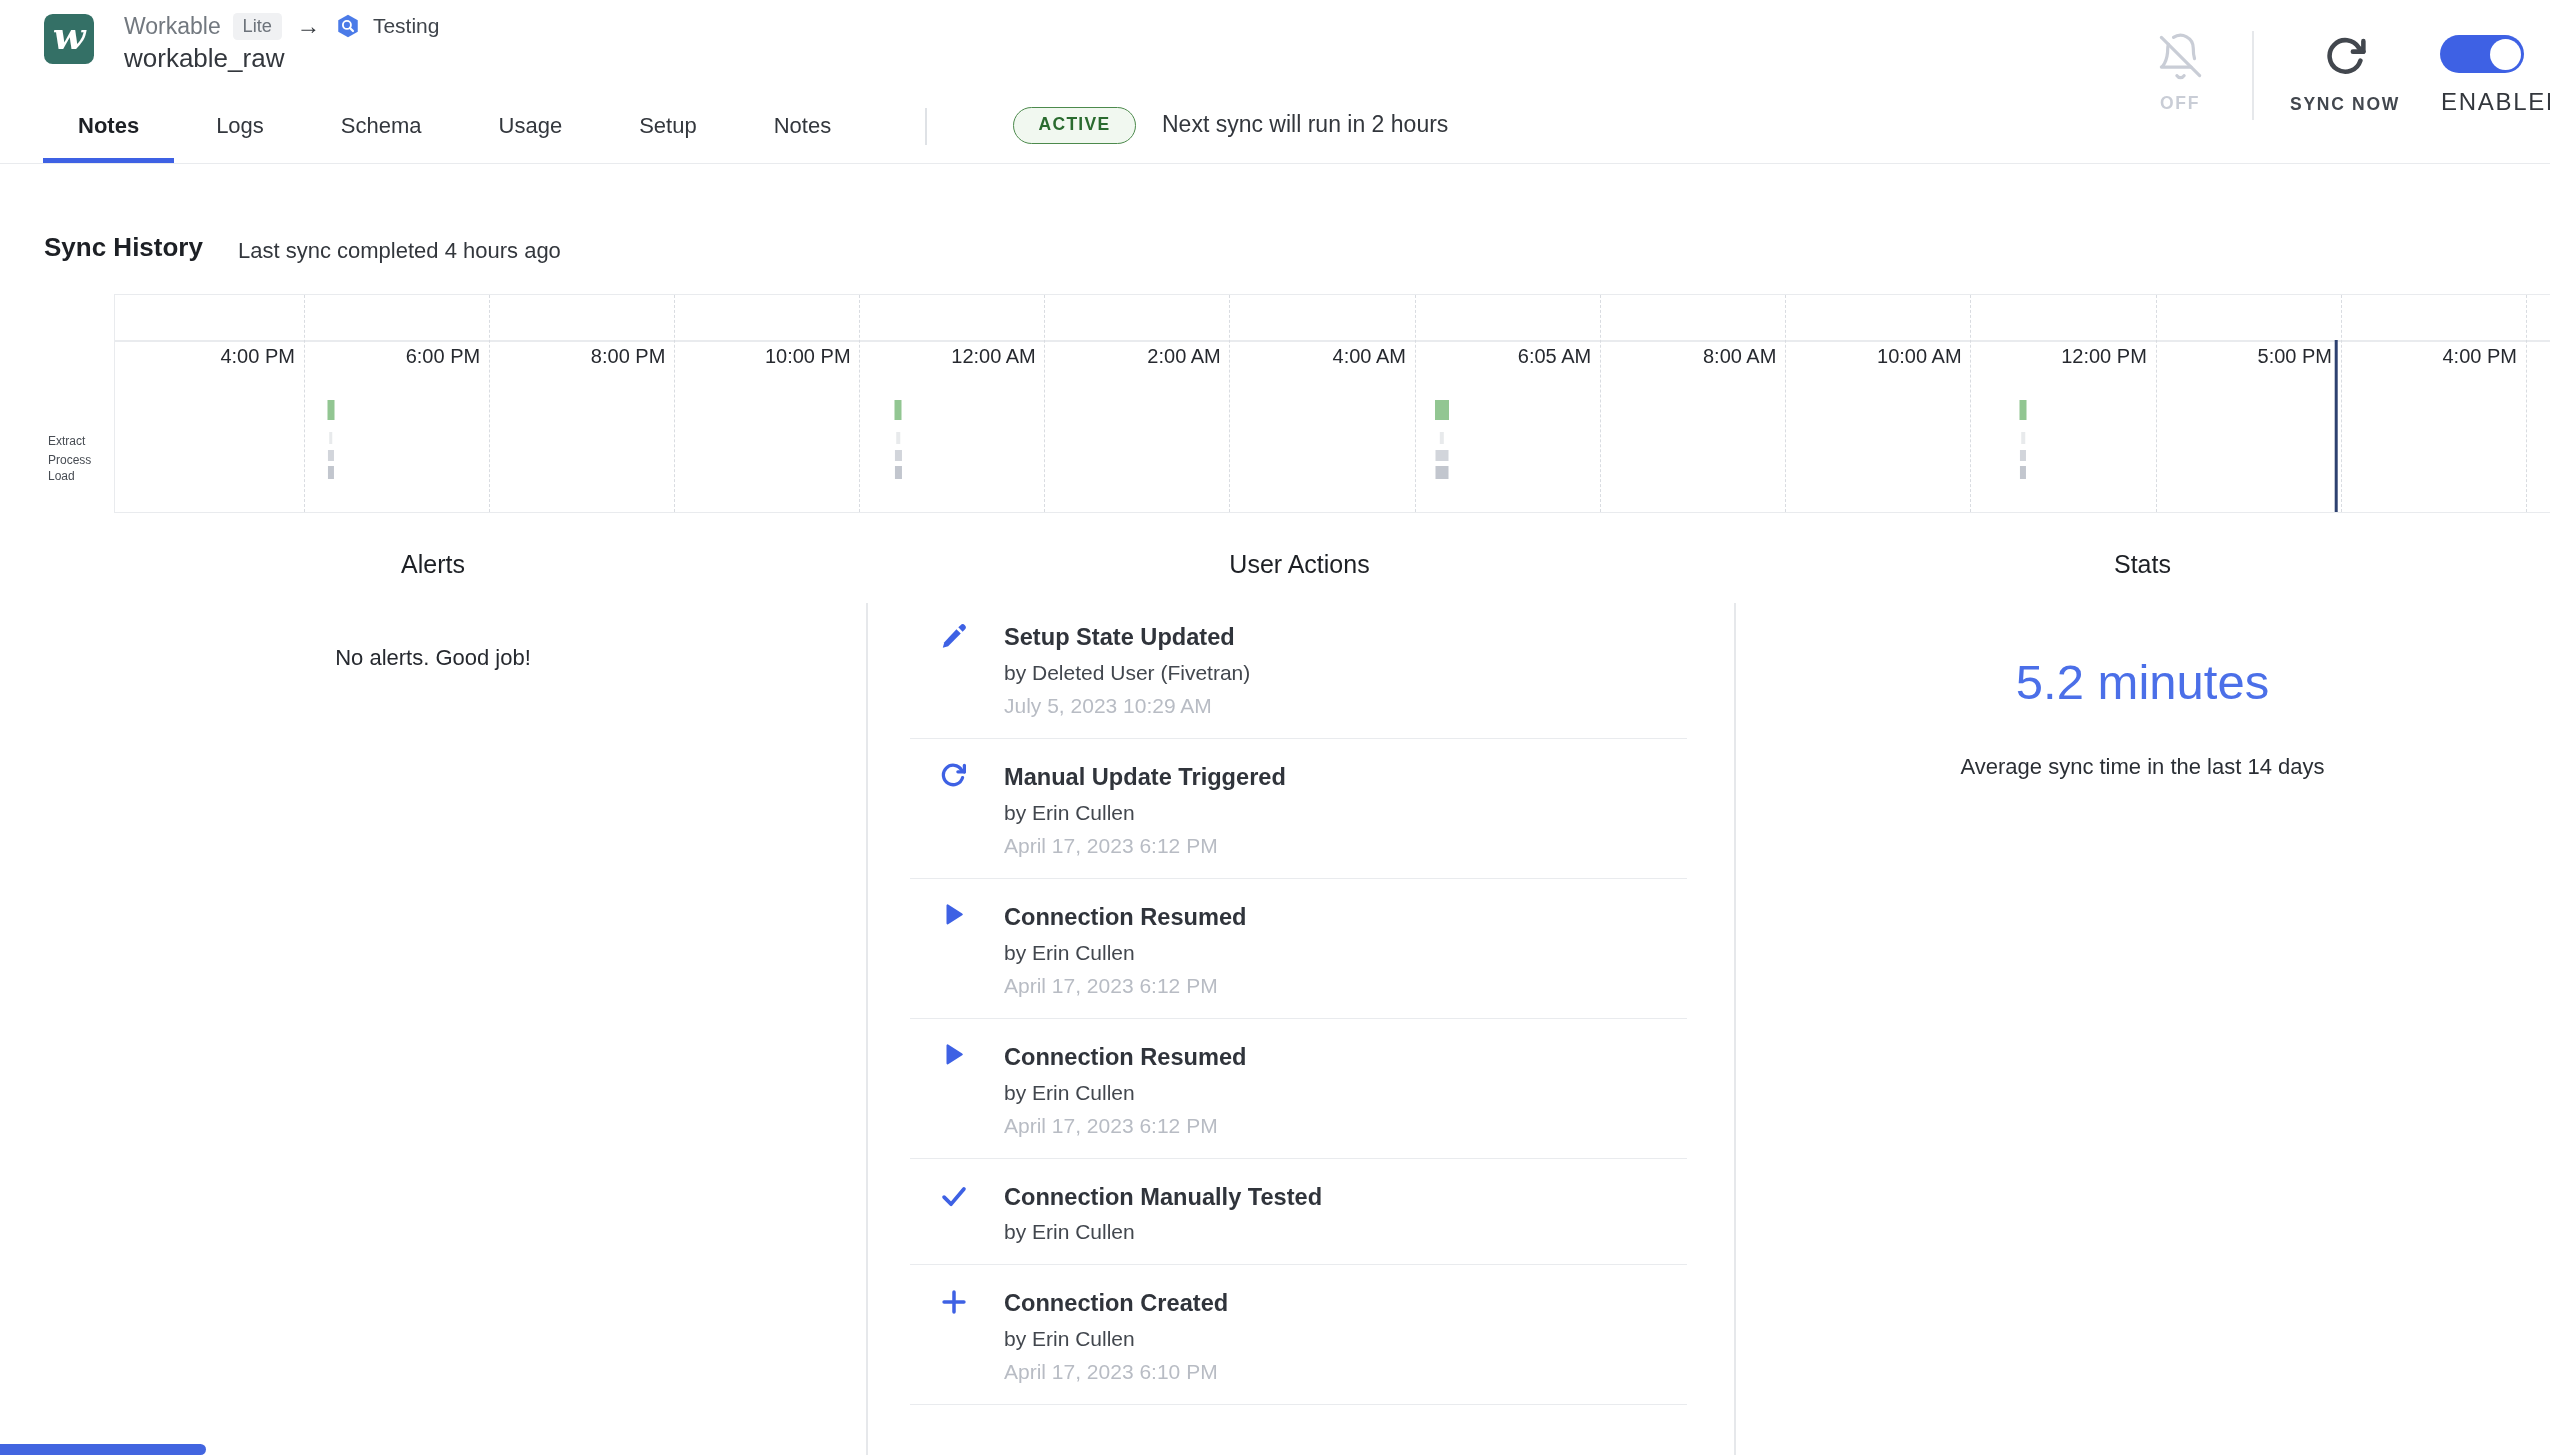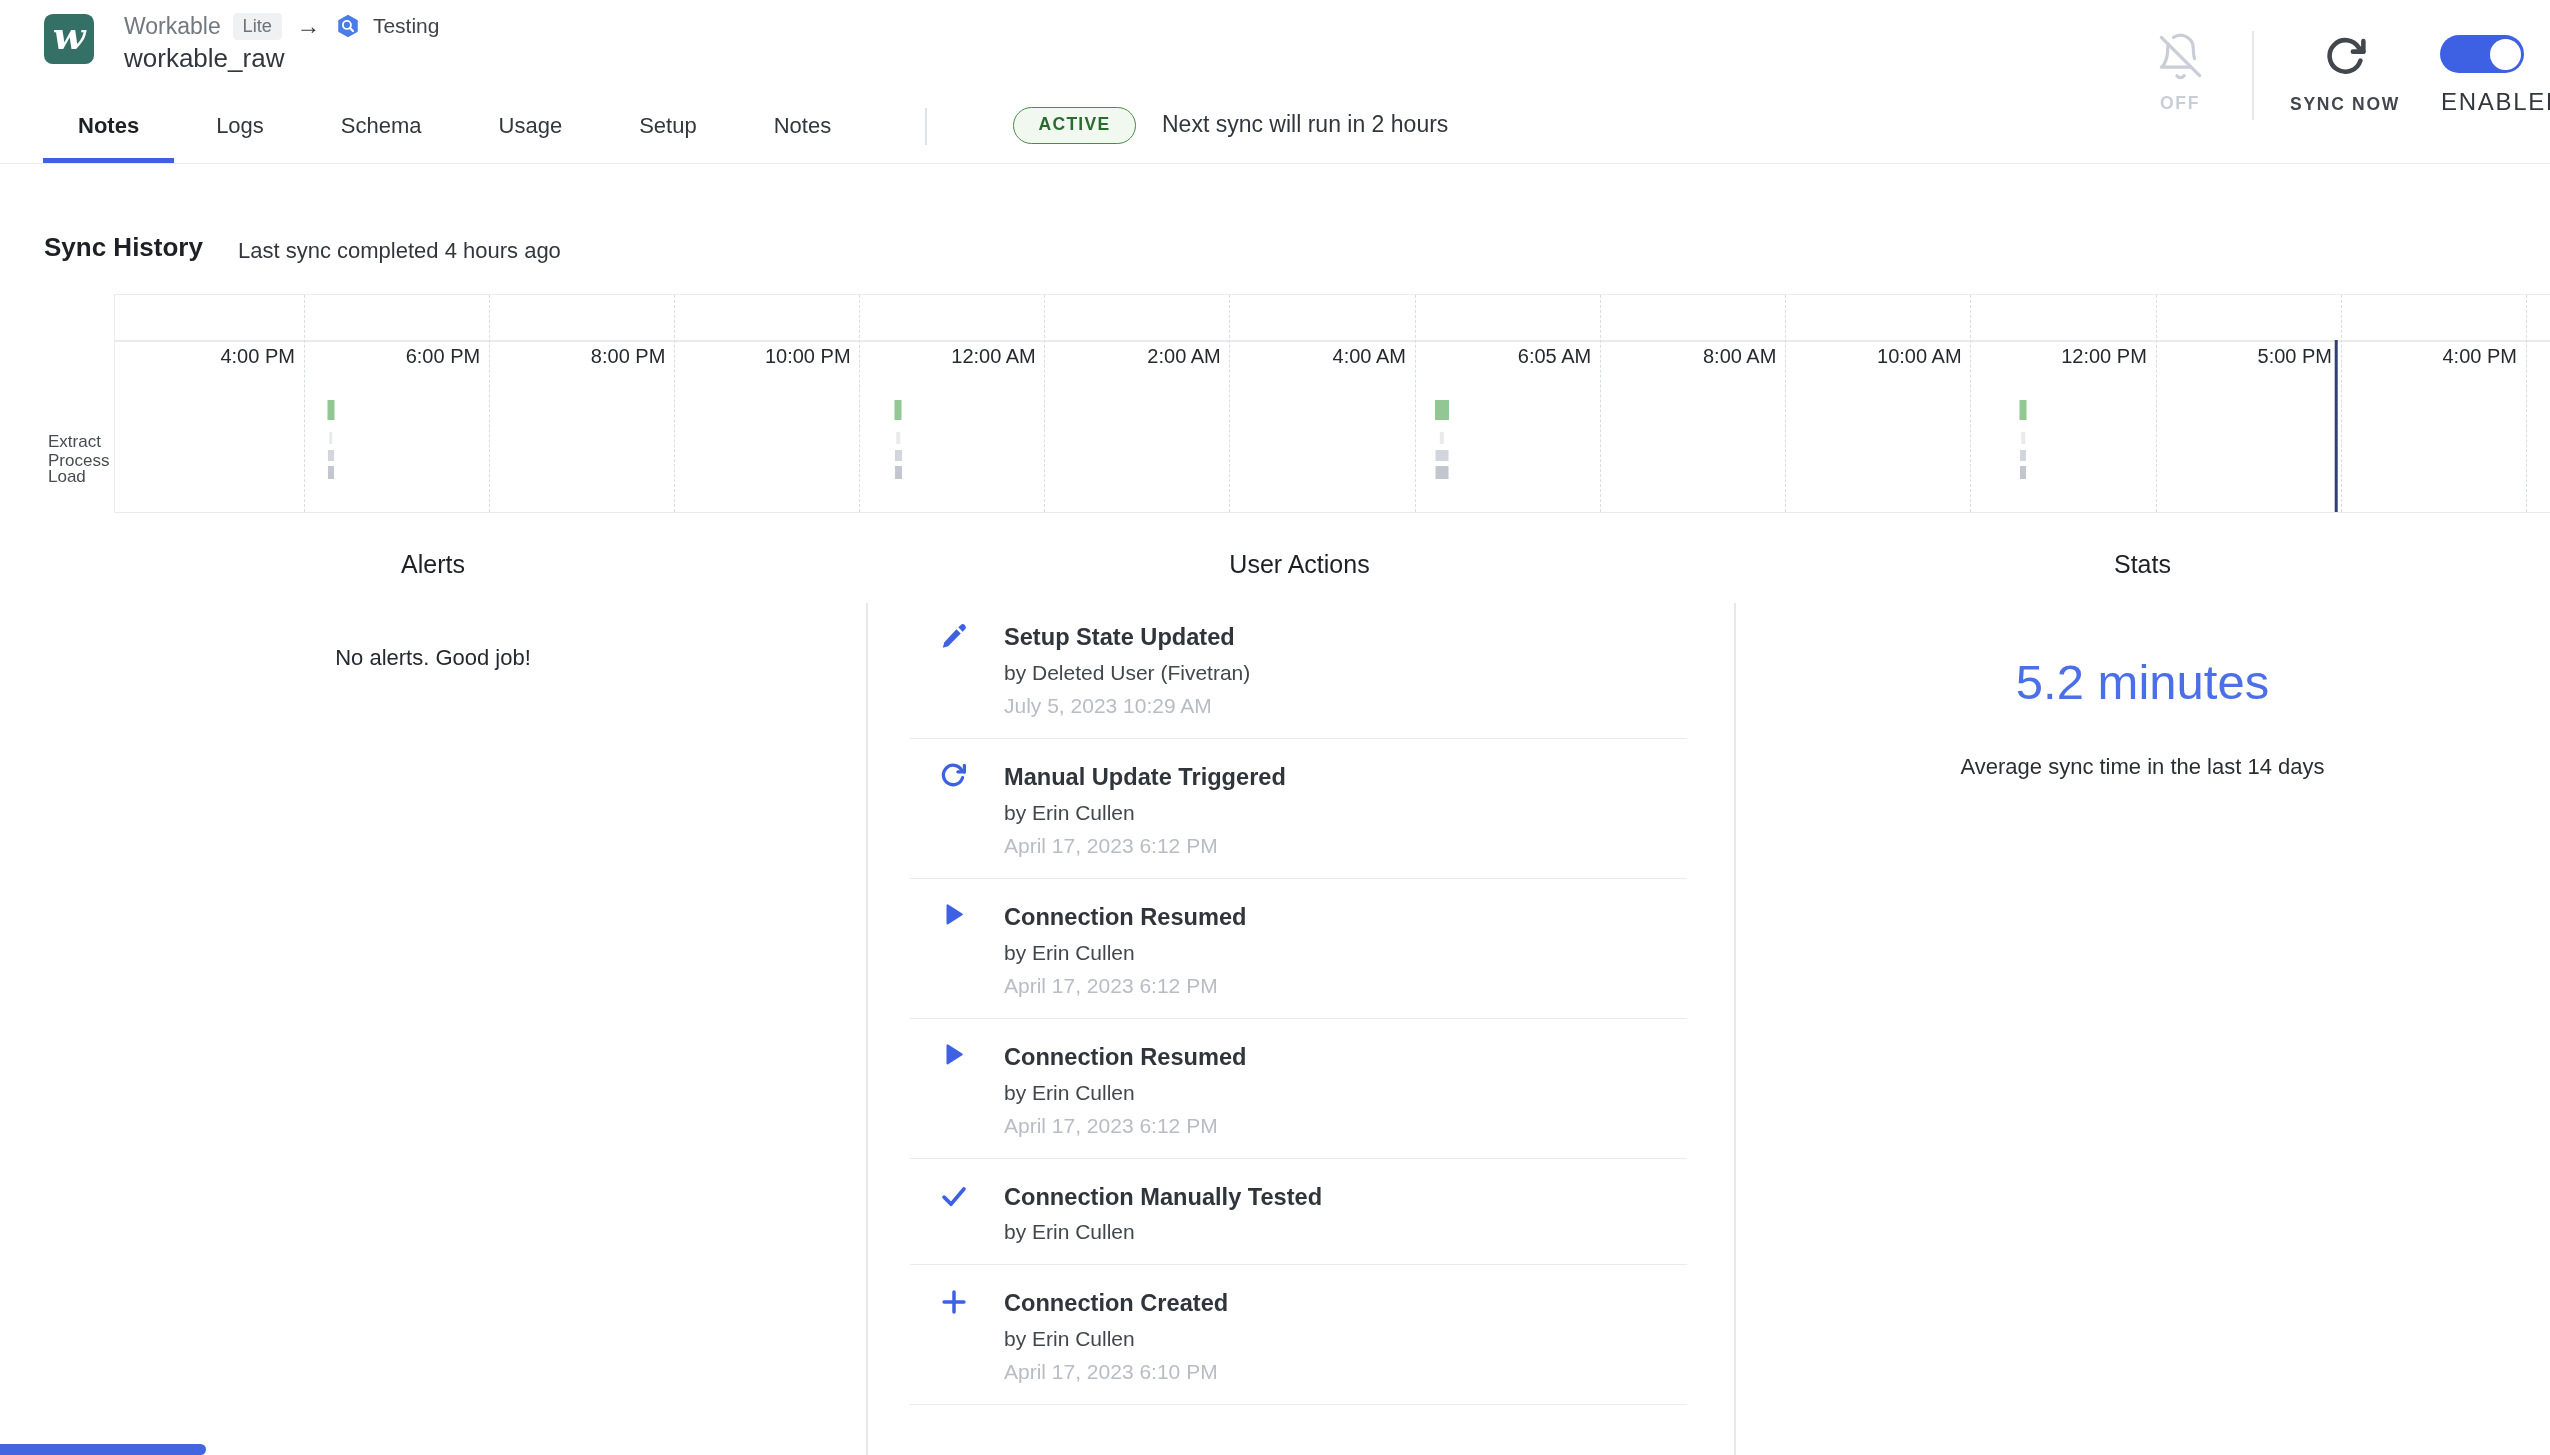--- a/index.html
+++ b/index.html
@@ -51,21 +51,21 @@
   .axis-line{position:absolute;left:0;right:0;top:45px;height:1.7px;background:#e9ebee;}
   .gridline{position:absolute;top:0;bottom:0;width:0;border-left:1.7px dashed #d9dce1;}
   .tick-label{position:absolute;top:50px;font-size:20px;color:#26292f;white-space:nowrap;transform:translateX(calc(-100% - 8.7px));}
   .mark{position:absolute;transform:translateX(-50%);}
   .mark.sync{top:105px;height:20px;}
   .mark.extract{top:137px;height:12.2px;}
   .mark.process{top:155px;height:11.4px;}
   .mark.load{top:171px;height:13px;}
   .now-line{position:absolute;top:45px;bottom:0;width:2.6px;background:#2e4170;transform:translateX(-50%);}
   .row-labels{position:absolute;left:48px;top:0;}
-  .row-label{position:absolute;left:0;font-size:17px;line-height:17.5px;color:#474c53;white-space:nowrap;}
+  .row-label{position:absolute;left:0;font-size:12px;line-height:17.5px;color:#474c53;white-space:nowrap;}
 
   
   #columns{position:absolute;left:0;top:513px;width:100%;bottom:0;}
   .col-div{position:absolute;top:90px;bottom:0;width:1.7px;background:#e6e8eb;}
   .col-heading{position:absolute;top:37px;font-size:25px;font-weight:500;color:#1d2025;text-align:center;}
   #alerts-msg{position:absolute;left:0;width:866px;top:132px;text-align:center;font-size:22px;color:#26292f;}
   #ua-list{position:absolute;left:910px;top:86px;width:777px;}
   .ua-item{position:relative;padding:23px 0 19px 94px;border-bottom:1.7px solid #e9ebee;}
   .ua-icon{position:absolute;left:30px;top:23px;width:28px;height:28px;}
   .ua-title{font-size:23.6px;font-weight:600;color:#30343b;line-height:30px;}

